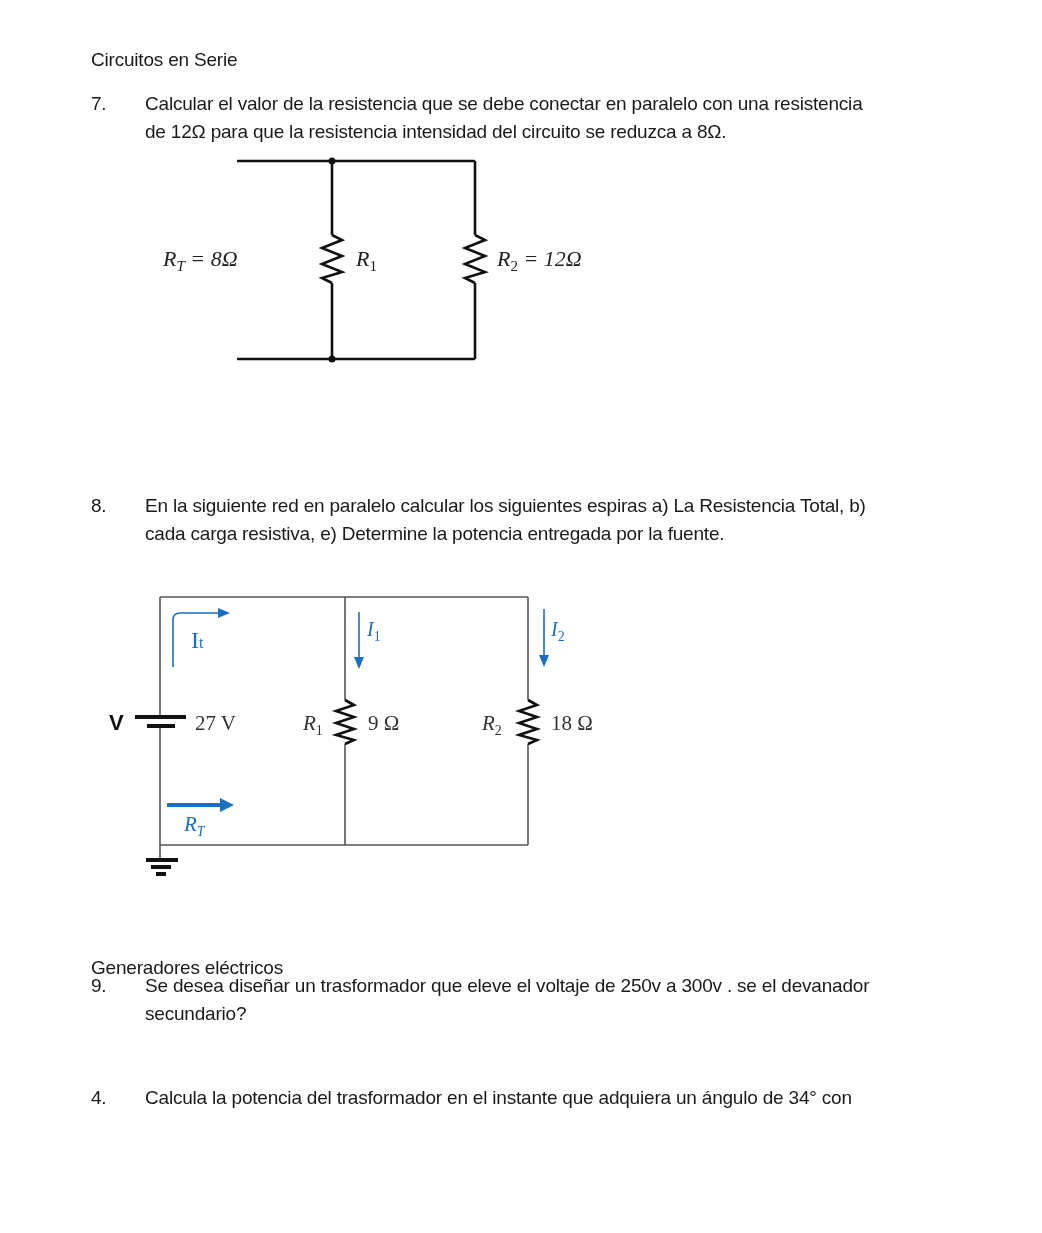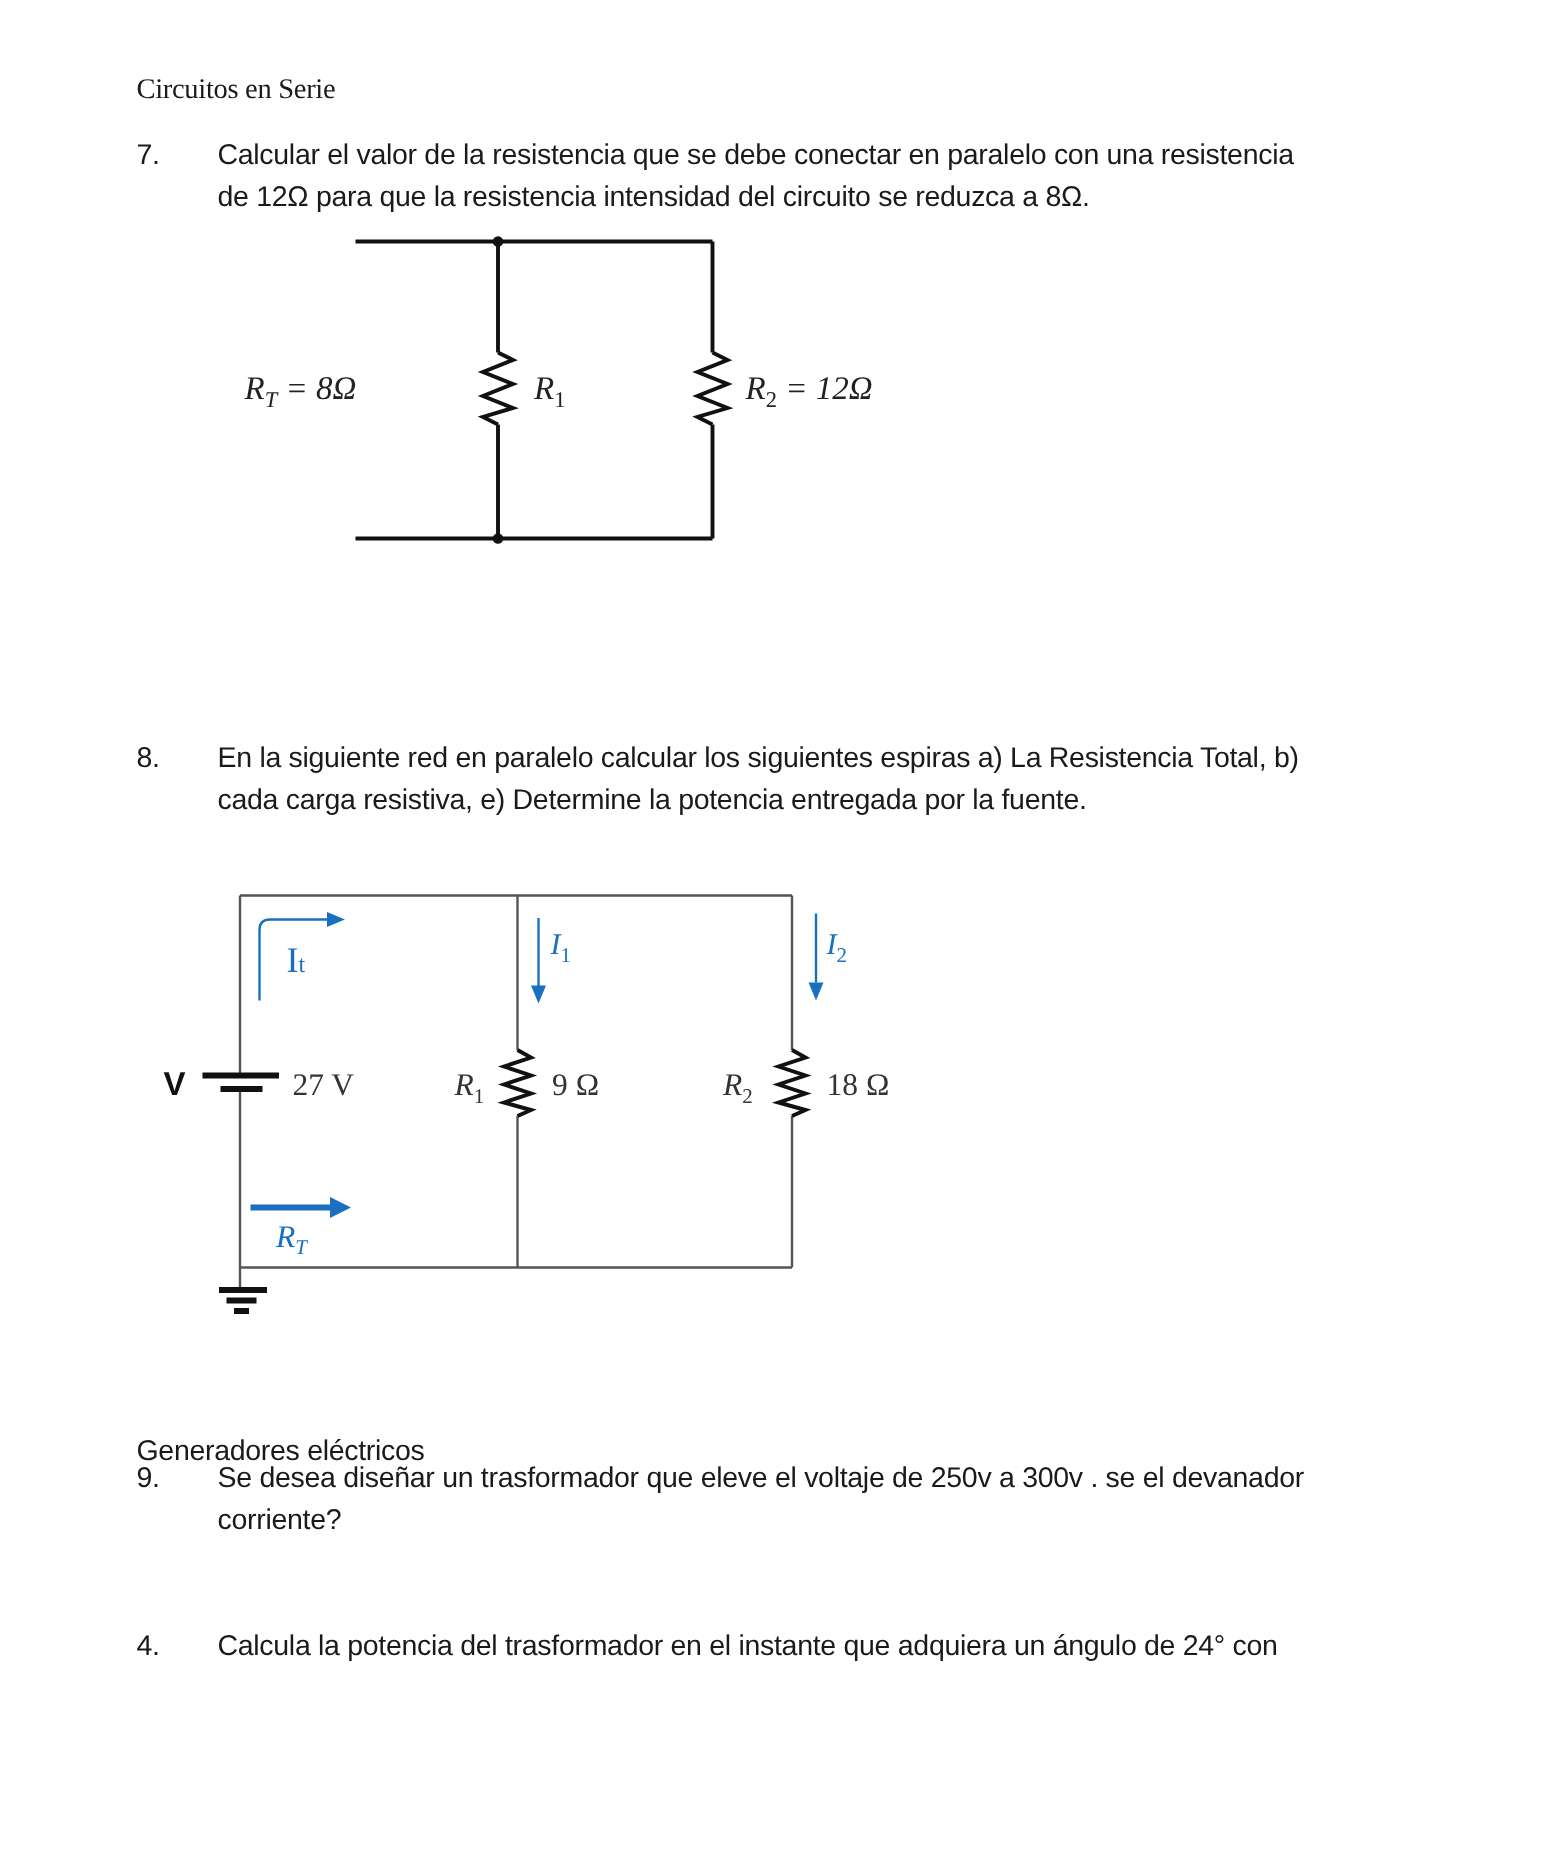--- a/index.html
+++ b/index.html
@@ -9,21 +9,21 @@
   .heading { left: 91px; }
   .q-num { position: absolute; left: 0; }
   .q { position: absolute; left: 91px; width: 860px; }
   .q .body { margin-left: 54px; display: block; }
   svg text { font-family: "Liberation Serif", "DejaVu Serif", serif; }
   .math { font-style: italic; }
 </style>
 </head>
 <body>
 
-<div class="txt heading" style="top:46px;font-family:Liberation Serif, serif;">Circuitos en Serie</div>
+<div class="txt heading" style="top:46px;">Circuitos en Serie</div>
 
 <div class="txt q" style="top:90px;">
   <span class="q-num">7.</span>
   <span class="body">Calcular el valor de la resistencia que se debe conectar en paralelo con una resistencia</span>
   <span class="body">de 12Ω para que la resistencia intensidad del circuito se reduzca a 8Ω.</span>
 </div>
 
 <svg style="position:absolute;left:0;top:0;" width="1042" height="420" viewBox="0 0 1042 420">
   <g stroke="#111" stroke-width="2.6" fill="none">
     <line x1="237" y1="161" x2="475" y2="161"></line>
@@ -119,19 +119,19 @@
   <text x="184" y="831" font-size="21" fill="#1a6fc0">
     <tspan class="math">R</tspan><tspan class="math" font-size="14" dy="5">T</tspan>
   </text>
 </svg>
 
 <div class="txt heading" style="top:954px;">Generadores eléctricos</div>
 
 <div class="txt q" style="top:972px;">
   <span class="q-num">9.</span>
   <span class="body">Se desea diseñar un trasformador que eleve el voltaje de 250v a 300v . se el devanador</span>
-  <span class="body">corriente?</span>
+  <span class="body">secundario?</span>
 </div>
 
 <div class="txt q" style="top:1084px;">
   <span class="q-num">4.</span>
-  <span class="body">Calcula la potencia del trasformador en el instante que adquiera un ángulo de 24° con</span>
+  <span class="body">Calcula la potencia del trasformador en el instante que adquiera un ángulo de 34° con</span>
 </div>
 
 </body></html>

